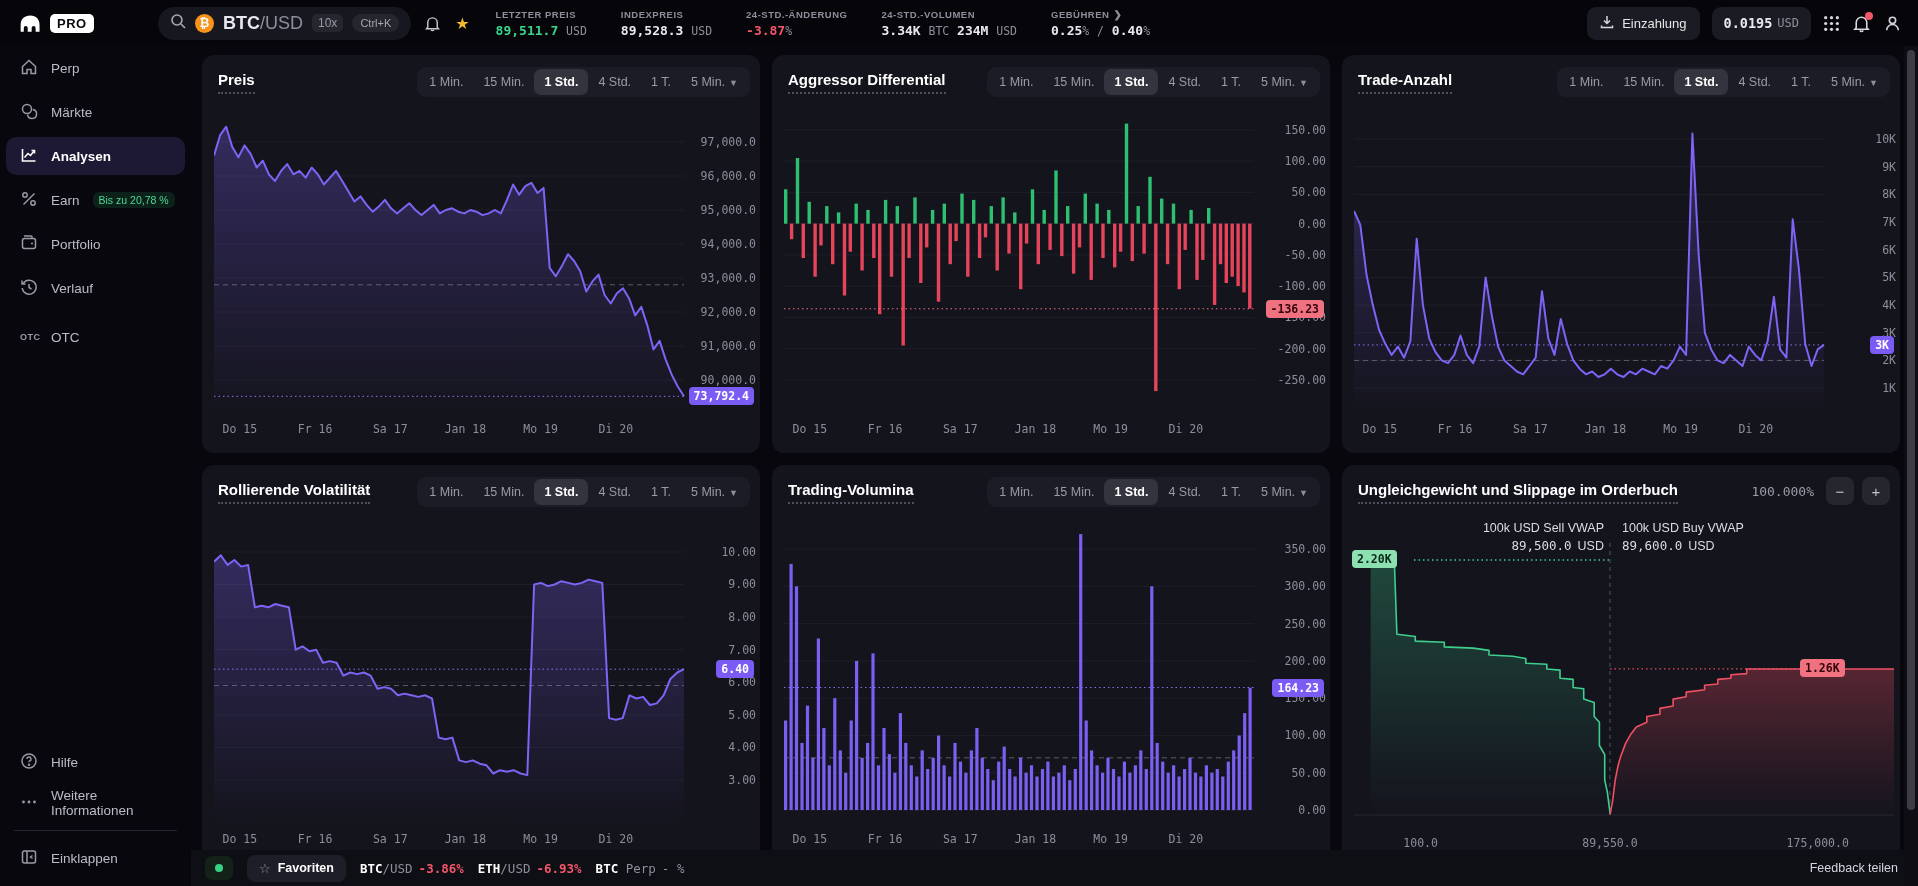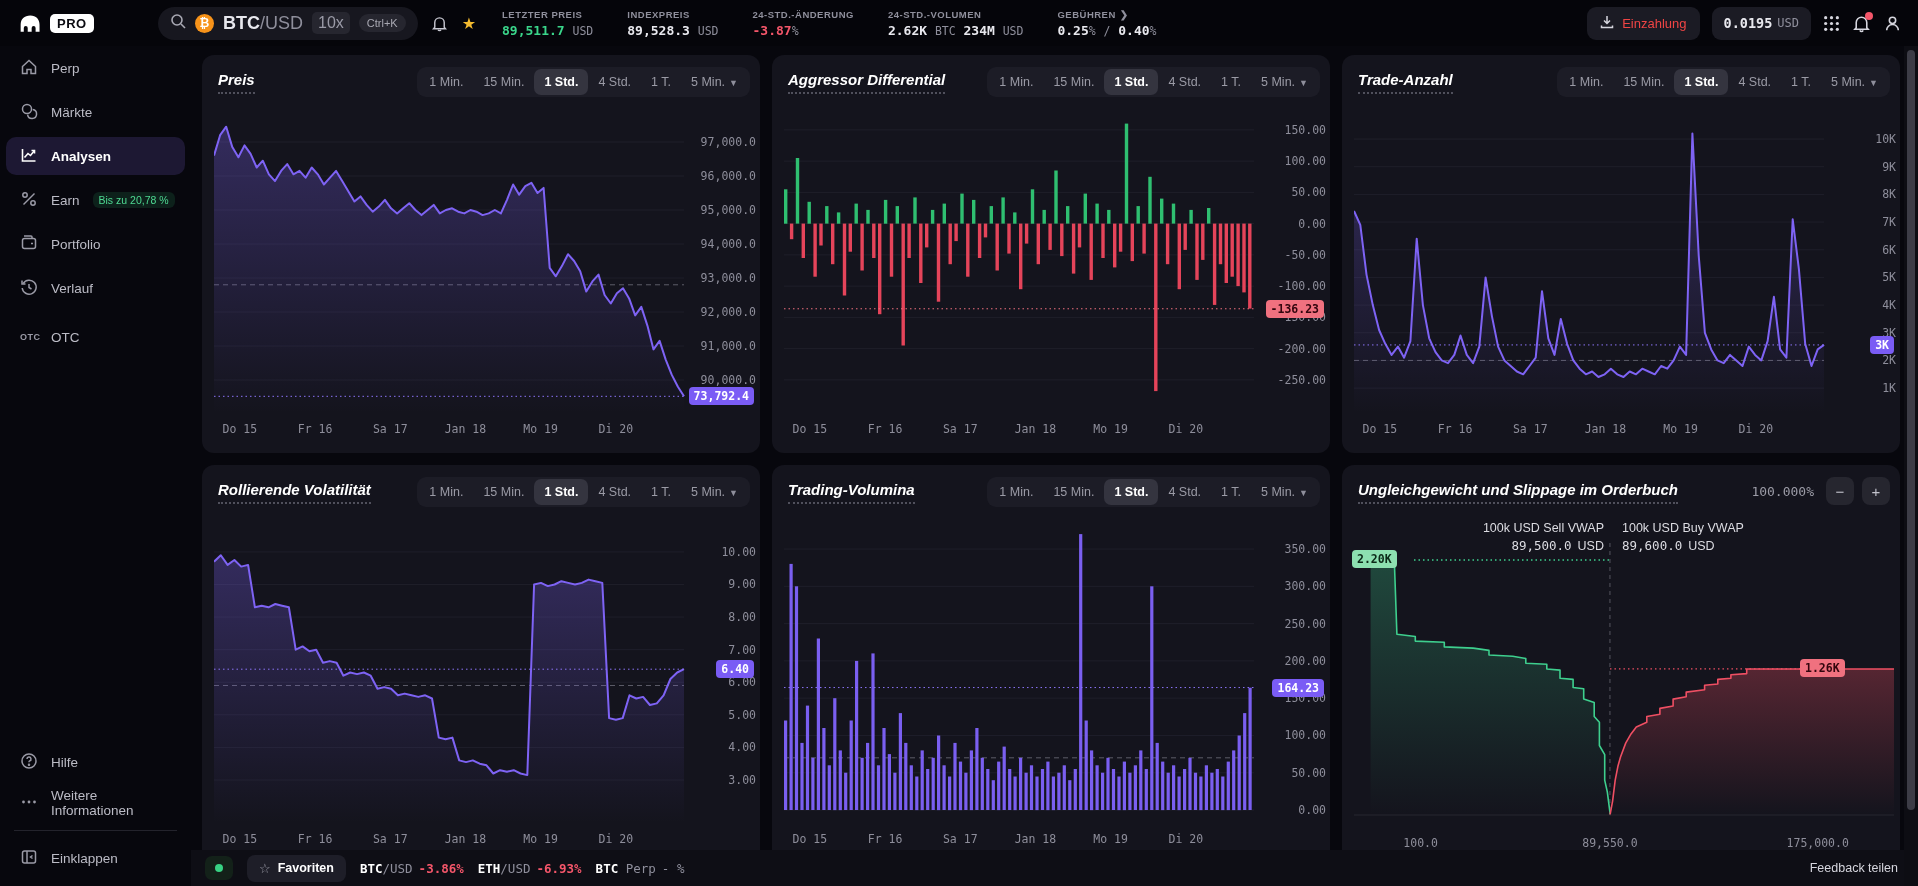--- a/index.html
+++ b/index.html
@@ -8,32 +8,32 @@
 
   
   .topbar { position:absolute; top:0; left:0; right:0; height:46px; background:#05050a; display:flex; align-items:center; }
   .brand { display:flex; align-items:center; gap:7px; margin-left:18px; width:140px; }
   .brand svg { display:block; }
   .pro-badge { background:#fff; color:#0a0a10; font-weight:bold; font-size:13px; padding:2px 7px; border-radius:5px; letter-spacing:.5px; }
   .pair-pill { display:flex; align-items:center; gap:9px; background:#17171f; border-radius:18px; height:33px; padding:0 12px; cursor:pointer; }
   .btc-coin { width:19px; height:19px; border-radius:50%; background:#f7931a; color:#fff; font-weight:bold; font-size:12px; display:flex; align-items:center; justify-content:center; }
   .pair-name { font-size:18px; font-weight:bold; }
   .pair-name .quote { color:#8f8f9c; font-weight:normal; }
-  .mini-pill { background:#26262f; color:#9a9aa6; font-size:16px; border-radius:5px; padding:2px 6px;text-align:right; }
+  .mini-pill { background:#26262f; color:#9a9aa6; font-size:12px; border-radius:5px; padding:2px 6px;text-align:right; }
   .key-pill { background:#26262f; color:#a8a8b2; font-size:11px; border-radius:10px; padding:3px 8px; }
   .tb-icons { display:flex; align-items:center; gap:14px; margin-left:13px; }
   .star { color:#f3ba2f; font-size:16px; }
   .stats { display:flex; gap:34px; margin-left:26px; }
   .stat .lb { font-size:9.5px; font-weight:bold; letter-spacing:.5px; color:#8f8f9c; display:flex; align-items:center; gap:4px;text-align:right; }
   .stat .vl { font-size:13px; font-weight:bold; margin-top:3px; font-family:"DejaVu Sans Mono",monospace; }
   .stat .unit { color:#8f8f9c; font-weight:normal; font-size:11.5px; }
   .green { color:#3ad68b; } .red { color:#f4566a; }
   .chev { color:#8f8f9c; font-size:10px; }
   .tb-right { margin-left:auto; display:flex; align-items:center; gap:12px; margin-right:16px; }
-  .tb-btn { display:flex; align-items:center; gap:8px; background:#1b1b24; border:none; color:#ef4444; border-radius:9px; height:33px; padding:0 13px; font-size:13px; font-family:inherit; cursor:pointer; }
+  .tb-btn { display:flex; align-items:center; gap:8px; background:#1b1b24; border:none; color:#e5e5e5; border-radius:9px; height:33px; padding:0 13px; font-size:13px; font-family:inherit; cursor:pointer; }
   .balance { background:#1b1b24; border-radius:9px; height:33px; display:flex; align-items:center; gap:5px; padding:0 12px; font-size:13.5px; font-weight:bold; font-family:"DejaVu Sans Mono",monospace; }
   .balance .unit { color:#8f8f9c; font-weight:normal; font-size:12px; }
   .icon-btn { background:none; border:none; cursor:pointer; position:relative; display:flex; }
   .notif-dot { position:absolute; top:-2px; right:-2px; width:8px; height:8px; background:#f4566a; border-radius:50%; }
 
   
   .sidebar { position:absolute; top:46px; left:0; width:191px; bottom:0; display:flex; flex-direction:column; }
   .nav-item { display:flex; align-items:center; gap:13px; height:38px; margin:3px 6px; padding:0 14px; border-radius:10px; color:#bcbcc6; font-size:13.5px; cursor:pointer; }
   .nav-item svg { flex:0 0 auto; }
   .nav-item.active { background:#1d1833; color:#fff; font-weight:bold; }
@@ -41,21 +41,21 @@
   .otc-row { display:flex; align-items:center; gap:13px; height:38px; margin:8px 6px 0; padding:0 14px; color:#bcbcc6; font-size:13.5px; cursor:pointer; }
   .otc-glyph { font-size:9px; font-weight:bold; color:#9a9aa6; letter-spacing:.5px; width:18px; }
   .side-bottom { margin-top:auto; padding-bottom:6px; }
   .side-divider { border-top:1px solid #23232c; margin:8px 14px; }
 
   
   .main { position:absolute; left:191px; top:46px; right:14px; bottom:36px; overflow:hidden; padding:9px 0 0 11px; }
   .grid { display:grid; grid-template-columns:repeat(3,558px); grid-template-rows:398px 420px; gap:12px; }
   .panel { background:#14141d; border-radius:12px; position:relative; overflow:hidden; }
   .phead { position:absolute; top:12px; left:16px; right:10px; display:flex; justify-content:space-between; align-items:center; z-index:3; }
-  .ptitle { font-size:15px; font-weight:bold; color:#fff; border-bottom:2px dotted #50505c; padding-bottom:4px; align-self:flex-start; margin-top:4px;font-style:italic; }
+  .ptitle { font-size:15px; font-weight:bold; color:#fff; border-bottom:2px dotted #50505c; padding-bottom:4px; align-self:flex-start; margin-top:4px; }
   .tabs { display:flex; align-items:center; background:#1c1c26; border-radius:9px; padding:2px; font-size:12.5px; color:#9b9ba6; }
   .tab { padding:6px 10px; border-radius:7px; cursor:pointer; white-space:nowrap; }
   .tab.sel { background:#34343f; color:#fff; font-weight:bold; }
   .tab .dd { font-size:9px; margin-left:4px; color:#8f8f9c; }
   .chart { position:absolute; left:12px; top:48px; width:546px; height:338px; }
   .cur-badge { position:absolute; right:6px; padding:2px 5px; border-radius:4px; font-size:11.5px; font-weight:bold; font-family:"DejaVu Sans Mono",monospace; z-index:2; }
   .badge-purple { background:#7a5cf5; color:#fff; }
   .badge-red { background:#f0717f; color:#33060e; }
   .badge-green { background:#8de0b0; color:#0c2a18; }
 
@@ -131,21 +131,21 @@
     <div class="stat">
       <div class="lb">INDEXPREIS</div>
       <div class="vl"><span>89,528.3</span> <span class="unit">USD</span></div>
     </div>
     <div class="stat">
       <div class="lb">24-STD.-ÄNDERUNG</div>
       <div class="vl red"><span>-3.87</span><span class="unit">%</span></div>
     </div>
     <div class="stat">
       <div class="lb">24-STD.-VOLUMEN</div>
-      <div class="vl"><span>2.62K</span> <span class="unit">BTC</span> <span>234M</span> <span class="unit">USD</span></div>
+      <div class="vl"><span>3.34K</span> <span class="unit">BTC</span> <span>234M</span> <span class="unit">USD</span></div>
     </div>
     <div class="stat">
       <div class="lb">
           <span>GEBÜHREN</span> 
           <span class="chev">❯</span>
         </div>
       <div class="vl"><span>0.25</span><span class="unit">%</span> <span class="unit">/</span> <span>0.40</span><span class="unit">%</span></div>
     </div>
   </div>
 

